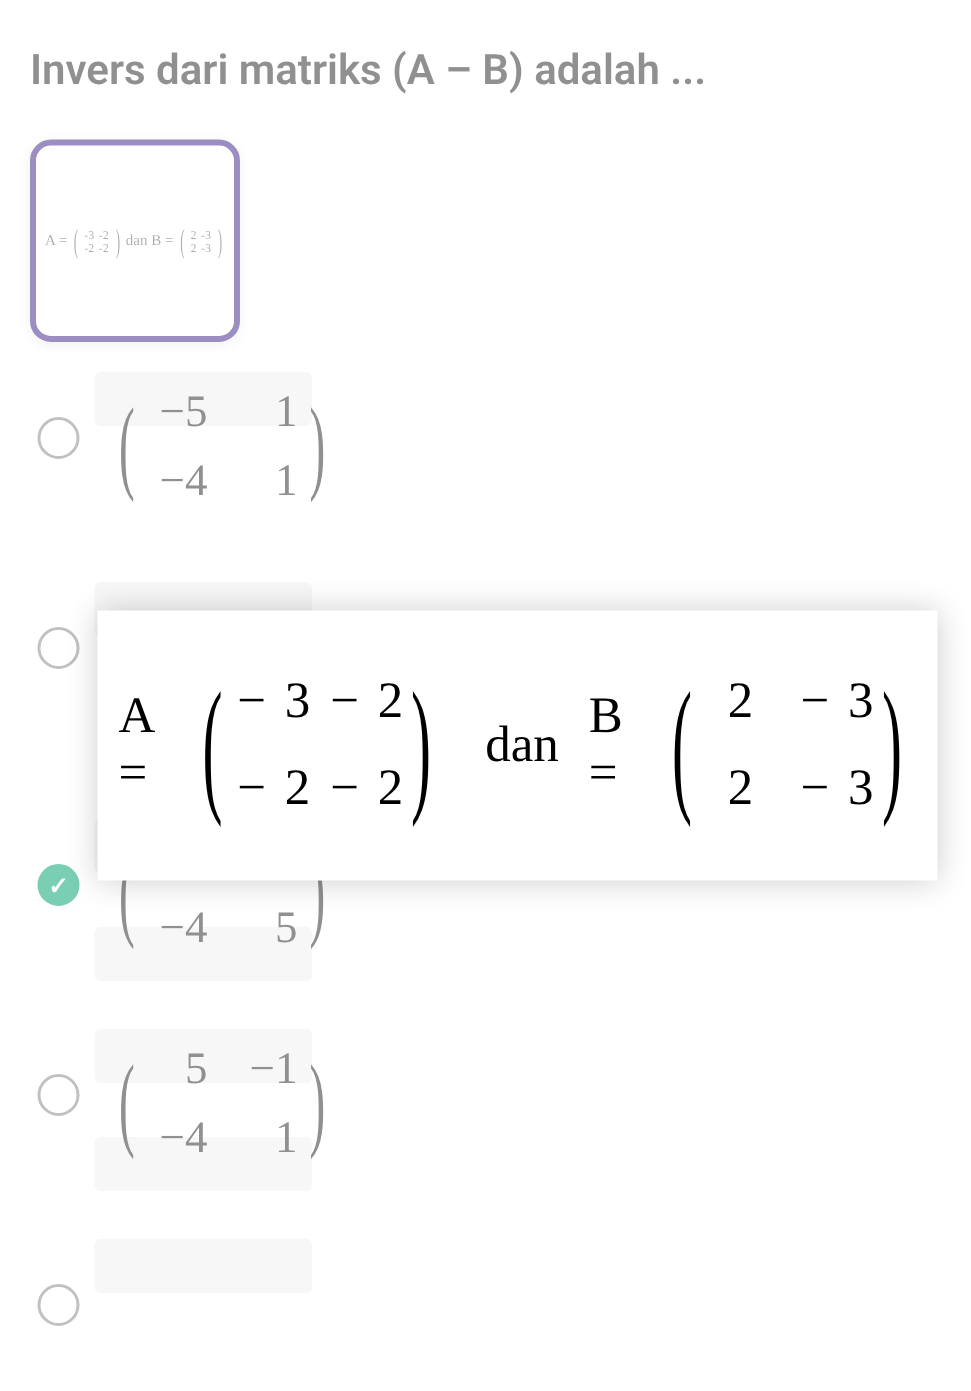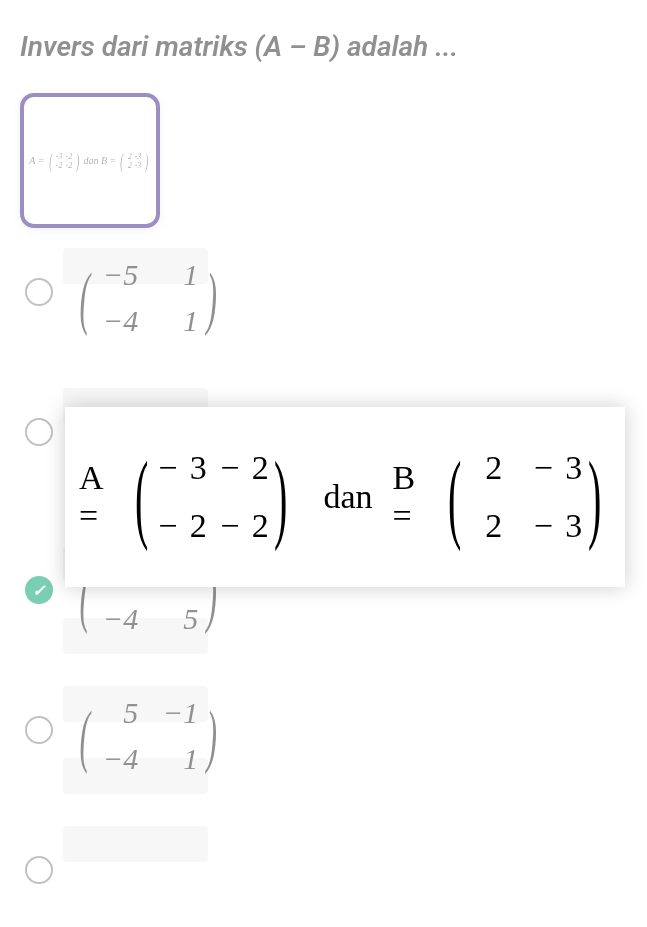--- a/index.html
+++ b/index.html
@@ -15,21 +15,20 @@
       position: relative;
       overflow: hidden;
     }
     .backdrop {
       position: absolute;
       top: 0;
       left: 0;
       width: 100%;
       height: 100%;
       filter: brightness(1.05) opacity(0.55);
-      font-style: italic;
     }
     .question-title {
       font-size: 28px;
       font-weight: 600;
       color: #333;
       padding: 30px 20px 20px 20px;
     }
     .thumbnail {
       margin: 10px 20px;
       width: 140px;

